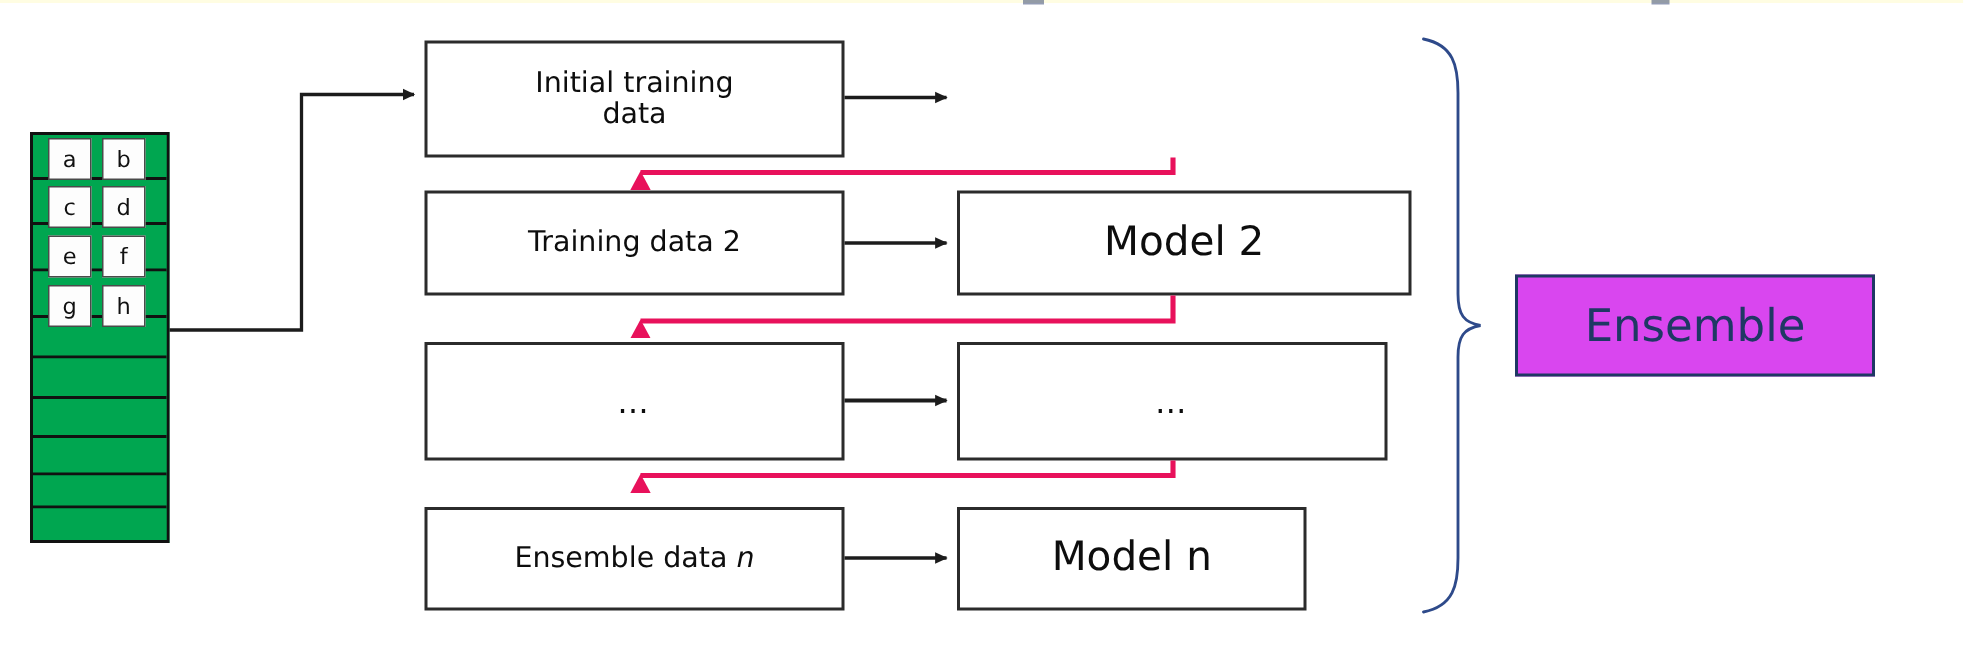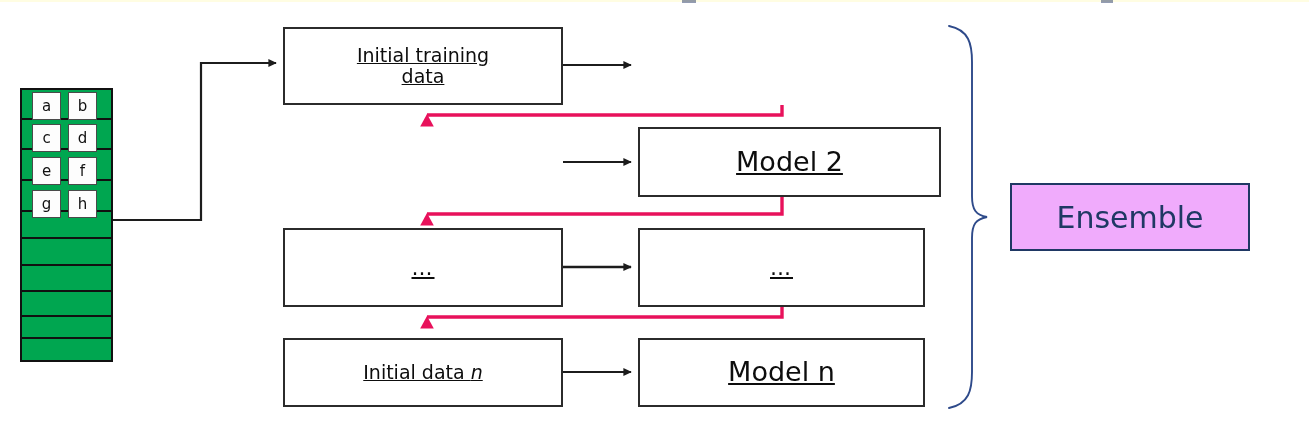--- a/index.html
+++ b/index.html
@@ -10,28 +10,28 @@
   .srctable{position:absolute;box-sizing:border-box;background:#00a650;border:2px solid #111;}
   .srcrow{position:absolute;left:0;right:0;box-sizing:border-box;border-bottom:2px solid #111;background:#00a650;}
   .srcrow:last-child{border-bottom:none;}
   .srccell{position:absolute;box-sizing:border-box;background:#fdfdfd;border:1.5px solid #4a4a4a;
            display:flex;align-items:center;justify-content:center;
            font-size:15px;color:#111;line-height:1;}
 
   
   .pbox{position:absolute;box-sizing:border-box;background:#fff;border:2px solid #2b2b2b;
         display:flex;align-items:center;justify-content:center;text-align:center;
-        color:#0d0d0d;line-height:1.12;text-decoration:underline;}
+        color:#0d0d0d;line-height:1.12;}
   .pbox.small{font-size:19px;}
   .pbox.big{font-size:27px;}
   .pbox.dots{font-size:21px;letter-spacing:2px;align-items:flex-end;padding-bottom:24px;}
   .ital{font-style:italic;}
 
   
-  .ensbox{position:absolute;box-sizing:border-box;background:#f0abfc;border:2px solid #1f3864;
+  .ensbox{position:absolute;box-sizing:border-box;background:#d946ef;border:2px solid #1f3864;
           display:flex;align-items:center;justify-content:center;
           font-size:30px;color:#1f3864;}
 
   
   svg.overlay{position:absolute;left:0;top:0;width:1309px;height:430px;pointer-events:none;}
 
   .toptrim{position:absolute;left:0;top:0;width:1309px;height:2px;background:#fffde2;}
   .topglyph{position:absolute;top:0;height:3px;background:#3b4a74;opacity:.55;}
 </style>
 </head>
@@ -68,39 +68,42 @@
   <div class="srccell" style="left:32px;top:190px;width:29px;height:28px;">g</div>
   <div class="srccell" style="left:68px;top:190px;width:29px;height:28px;">h</div>
 
   <div class="pbox small" style="left:283px;top:27px;width:280px;height:78px;">
     <span>
       <span>Initial training</span><br>
       <span>data</span>
     </span>
   </div>
 
+  <div class="pbox small" style="left:283px;top:127px;width:280px;height:70px;">
+    <span>Training data 2</span>
+  </div>
 
   <div class="pbox dots" style="left:283px;top:228px;width:280px;height:79px;">
     <span>…</span>
   </div>
 
   <div class="pbox small" style="left:283px;top:338px;width:280px;height:69px;">
-    <span><span>Initial data </span><span class="ital">n</span></span>
+    <span><span>Ensemble data </span><span class="ital">n</span></span>
   </div>
 
 
   <div class="pbox big" style="left:638px;top:127px;width:303px;height:70px;">
     <span>Model 2</span>
   </div>
 
   <div class="pbox dots" style="left:638px;top:228px;width:287px;height:79px;">
     <span>…</span>
   </div>
 
-  <div class="pbox big" style="left:638px;top:338px;width:287px;height:69px;">
+  <div class="pbox big" style="left:638px;top:338px;width:233px;height:69px;">
     <span>Model n</span>
   </div>
 
   <div class="ensbox" style="left:1010px;top:183px;width:240px;height:68px;">
     <span>Ensemble</span>
   </div>
 
   <svg class="overlay" viewBox="0 0 1309 430" xmlns="http://www.w3.org/2000/svg">
     <defs>
       <marker id="ah-black" markerWidth="9" markerHeight="9" refX="7.6" refY="4.5" orient="auto" markerUnits="userSpaceOnUse">

